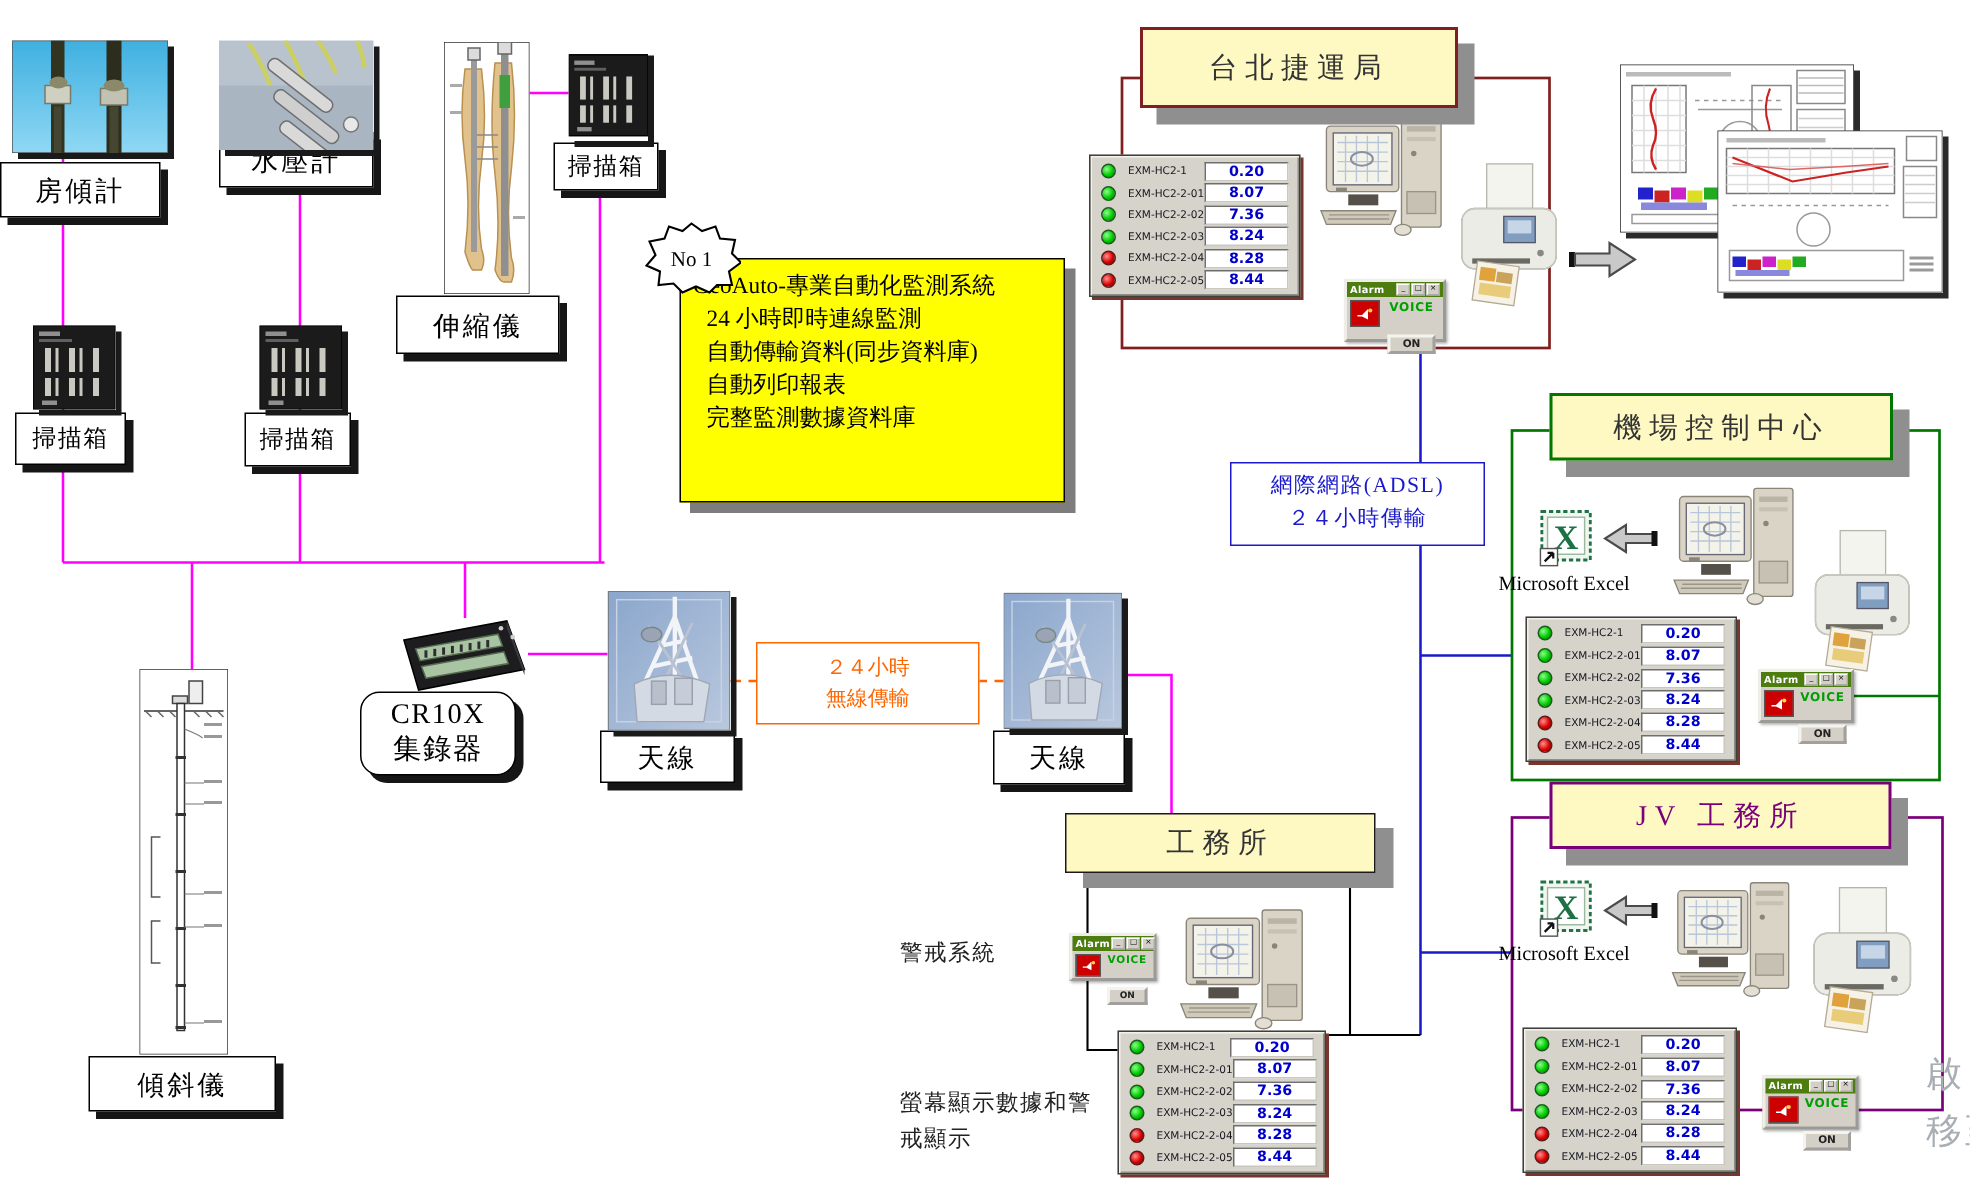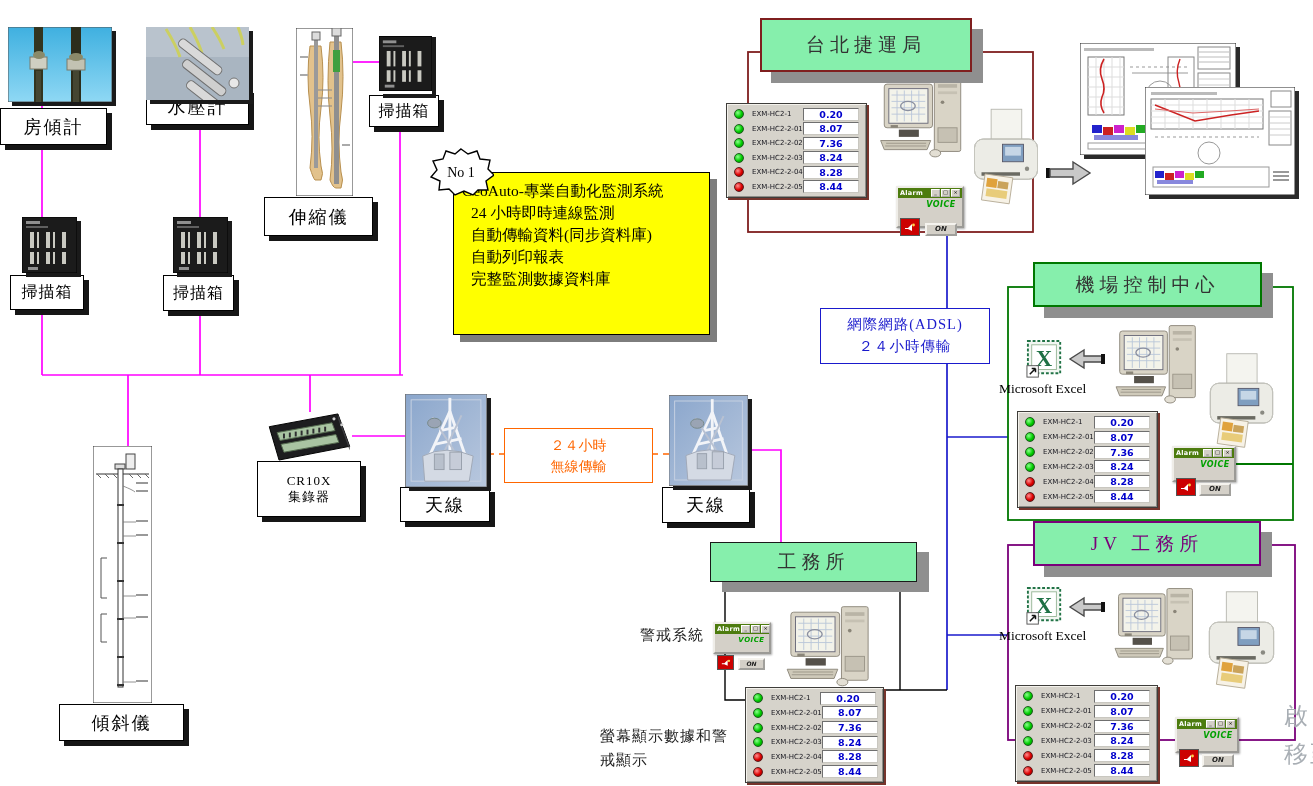--- a/index.html
+++ b/index.html
@@ -7,21 +7,21 @@
        font-family:"Liberation Serif","DejaVu Serif",serif;}
   #wires{position:absolute;left:0;top:0;z-index:0;}
   .layer{position:absolute;left:0;top:0;width:1313px;height:786px;z-index:1;}
 
   
   .plabel{position:absolute;background:#fff;border:1px solid #000;box-shadow:5px 5px 0 #161616;
           display:flex;align-items:center;justify-content:center;font-size:18px;letter-spacing:2px;color:#000;}
   .plabel.two{flex-direction:column;line-height:1.2;letter-spacing:1px;}
 
   
-  .site-title{position:absolute;background:#86efac;display:flex;align-items:center;justify-content:center;
+  .site-title{position:absolute;background:#fef9c3;display:flex;align-items:center;justify-content:center;
           font-size:19px;letter-spacing:5px;color:#333;box-shadow:11px 11px 0 #8f8f8f;z-index:3;}
   .bd-maroon{border:2px solid #7f1f1f;}
   .bd-black{border:1.5px solid #1a1a1a;}
   .bd-green{border:2px solid #007700;}
   .bd-purple{border:2px solid #7a007a;color:#7a007a;}
 
   
   .note{position:absolute;left:453px;top:172px;width:257px;height:163px;background:#ffff00;
         border:1px solid #000;box-shadow:7px 7px 0 #7d7d7d;padding:7px 6px 0 8px;box-sizing:border-box;
         font-size:15.5px;color:#000;z-index:2;}
@@ -51,21 +51,21 @@
         color:#0000cc;font-weight:bold;font-size:9.5px;line-height:11px;text-align:center;
         font-family:"DejaVu Sans",sans-serif;}
 
   
   .alarm{position:absolute;background:#d4d0c8;border:2px outset #efede8;box-shadow:1px 1px 2px rgba(0,0,0,.35);
          display:flex;flex-direction:column;z-index:3;box-sizing:border-box;}
   .alarm-tb{height:10px;background:#4d7c0f;color:#fff;display:flex;align-items:center;padding:0 2px;flex:none;}
   .alarm-tb .ttl{font-family:"DejaVu Sans",sans-serif;font-size:6.5px;font-weight:bold;flex:1;letter-spacing:.3px;}
   .alarm-tb .wbtn{width:7px;height:6px;background:#d4d0c8;border:1px outset #fff;margin-left:1px;flex:none;
                   font-size:5px;line-height:4px;color:#000;text-align:center;font-family:"DejaVu Sans",sans-serif;}
-  .alarm-bd{flex:1;display:flex;align-items:flex-end;padding:2px;font-style:italic;}
+  .alarm-bd{flex:1;display:flex;align-items:flex-start;padding:2px;}
   .alarm-red{width:18px;height:16px;background:#cc0000;border:1px solid #555;flex:none;display:flex;align-items:center;justify-content:center;}
   .alarm-right{flex:1;display:flex;flex-direction:column;align-items:center;margin-left:2px;}
   .voice{color:#00a000;font-family:"DejaVu Sans",sans-serif;font-weight:bold;font-size:8px;letter-spacing:.5px;}
   .onbtn{background:#d4d0c8;border:2px outset #f5f3ee;font-family:"DejaVu Sans",sans-serif;font-size:7px;font-weight:bold;
          color:#222;padding:0 8px;line-height:9px;margin-top:14px;}
 
   .excel-cap{position:absolute;font-size:13.5px;color:#000;letter-spacing:0;z-index:2;white-space:nowrap;}
   .annot{position:absolute;font-size:15px;color:#222;z-index:2;letter-spacing:1px;}
   .edge-grey{position:absolute;color:#a8aeb4;font-size:24px;z-index:4;letter-spacing:2px;white-space:nowrap;}
 
@@ -377,21 +377,21 @@
     <div class="nline">自動傳輸資料(同步資料庫)</div>
     <div class="nline">自動列印報表</div>
     <div class="nline">完整監測數據資料庫</div>
   </div>
 
   <div class="photo" style="left:263px;top:411px;">
     <svg width="89" height="51">
         <use href="#sym-cr10x" width="89" height="51"></use>
       </svg>
   </div>
-  <div class="plabel two" style="left:257px;top:461px;width:102px;height:54px;font-size:13px;">
+  <div class="plabel two" style="left:240px;top:461px;width:102px;height:54px;font-size:19px;border-radius:13px;">
     <span>CR10X</span>
     <span>集錄器</span>
   </div>
 
   <div class="photo shadowed" style="left:405px;top:394px;">
     <svg width="82" height="93">
         <use href="#sym-antenna" width="82" height="93"></use>
       </svg>
   </div>
   <div class="plabel" style="left:400px;top:487px;width:88px;height:33px;">
@@ -767,21 +767,21 @@
         <span class="led red"></span>
         <span class="plab">EXM-HC2-2-04</span>
         <span class="pval">8.28</span>
       </div>
       <div class="prow">
         <span class="led red"></span>
         <span class="plab">EXM-HC2-2-05</span>
         <span class="pval">8.44</span>
       </div>
     </div>
-  <div class="annot" style="left:600px;top:626px;margin-left:40px;">警戒系統</div>
+  <div class="annot" style="left:600px;top:626px;">警戒系統</div>
   <div class="annot" style="left:600px;top:724px;line-height:1.6;">
     <div>螢幕顯示數據和警</div>
     <div>戒顯示</div>
   </div>
 
   <div class="edge-grey" style="left:1284px;top:700px;">啟</div>
   <div class="edge-grey" style="left:1284px;top:738px;">移至</div>
 
 </div>
 

